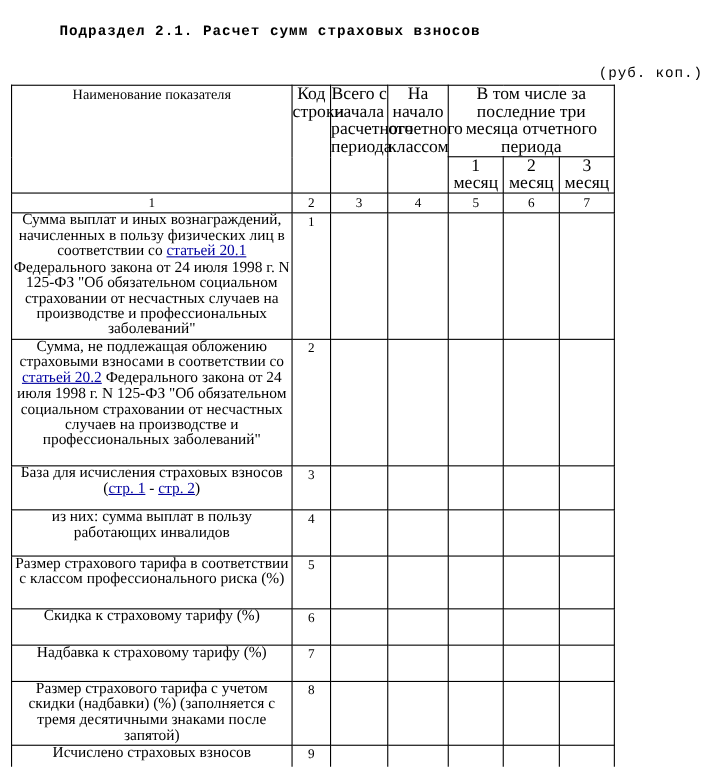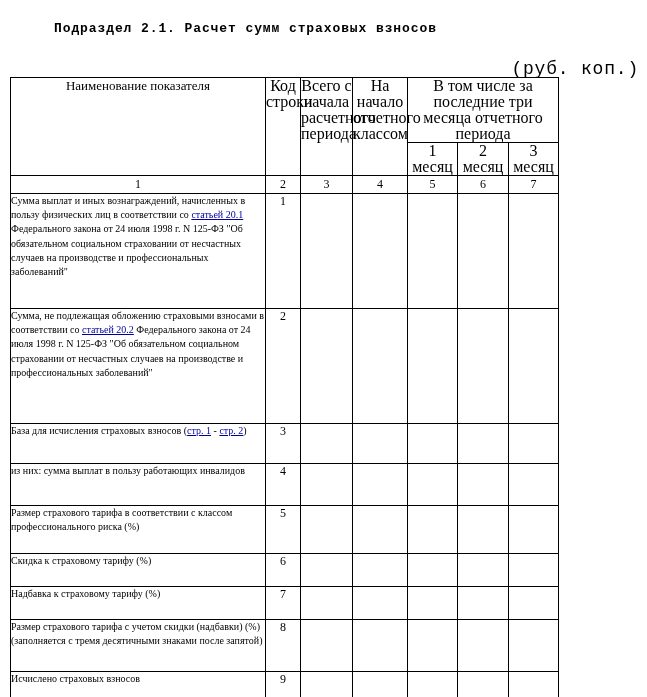--- a/index.html
+++ b/index.html
@@ -28,21 +28,21 @@
     font-weight: bold;
     letter-spacing: 0.9px;
     white-space: nowrap;
     margin-left: 17px;
   }
   .units-note {
     position: absolute;
     right: 8px;
     top: 59px;
     font-family: "Liberation Mono", monospace;
-    font-size: 18px;
+    font-size: 13px;
     letter-spacing: 0.8px;
     white-space: nowrap;
   }
   table.form {
     position: absolute;
     left: 10px;
     top: 77px;
     width: 548px;
     border-collapse: collapse;
     table-layout: fixed;
@@ -71,24 +71,24 @@
   .numrow td {
     text-align: center;
     font-size: 12px;
     height: 17px;
     line-height: 17px;
     padding: 1px 0 2px 0;
     vertical-align: middle;
   }
   
   .label-cell {
-    font-size: 10px;
+    font-size: 14px;
     line-height: 14.2px;
     padding: 5px 6px 5px 5px;
-    text-align: left;
+    text-align: center;
     vertical-align: top;
   }
   .code-cell {
     font-size: 12px;
     line-height: 14px;
     text-align: center;
     padding: 5px 0 0 0;
     vertical-align: top;
   }
   .val-cell {

